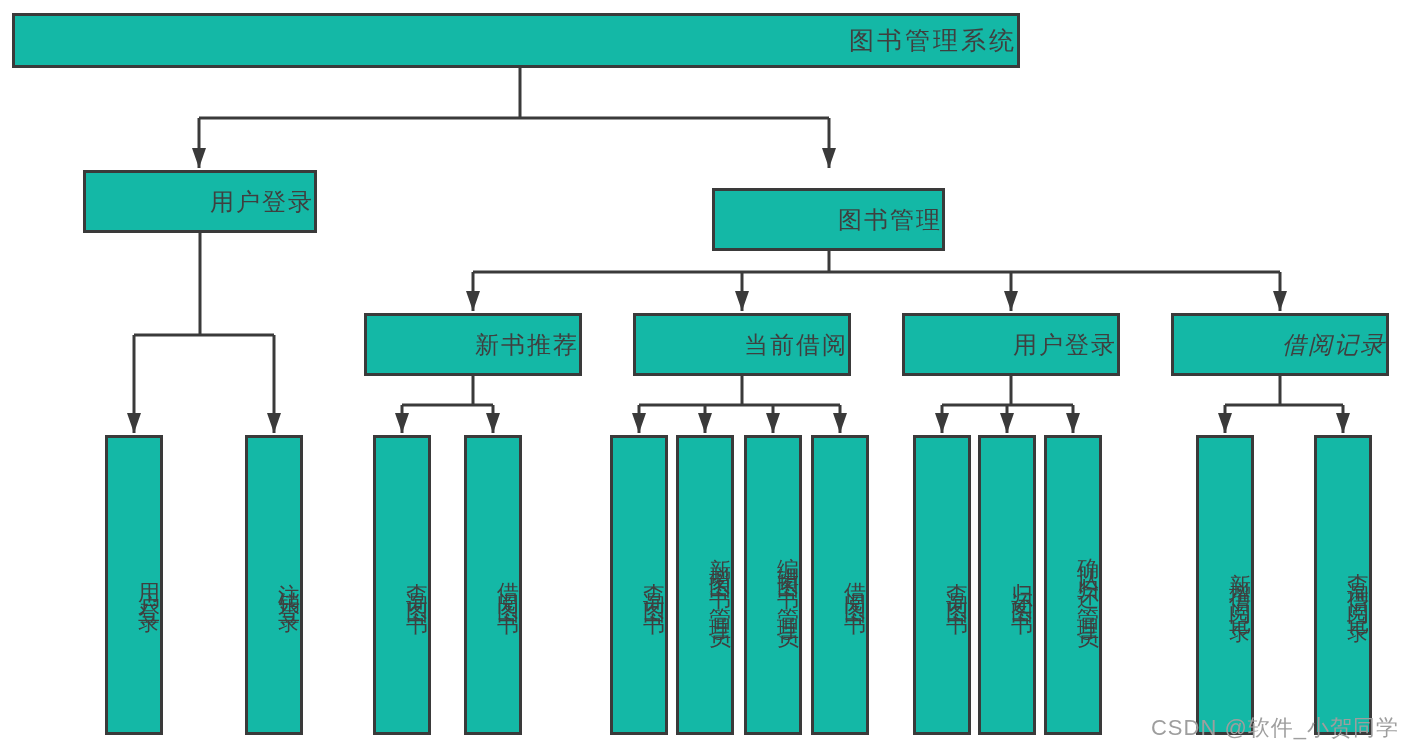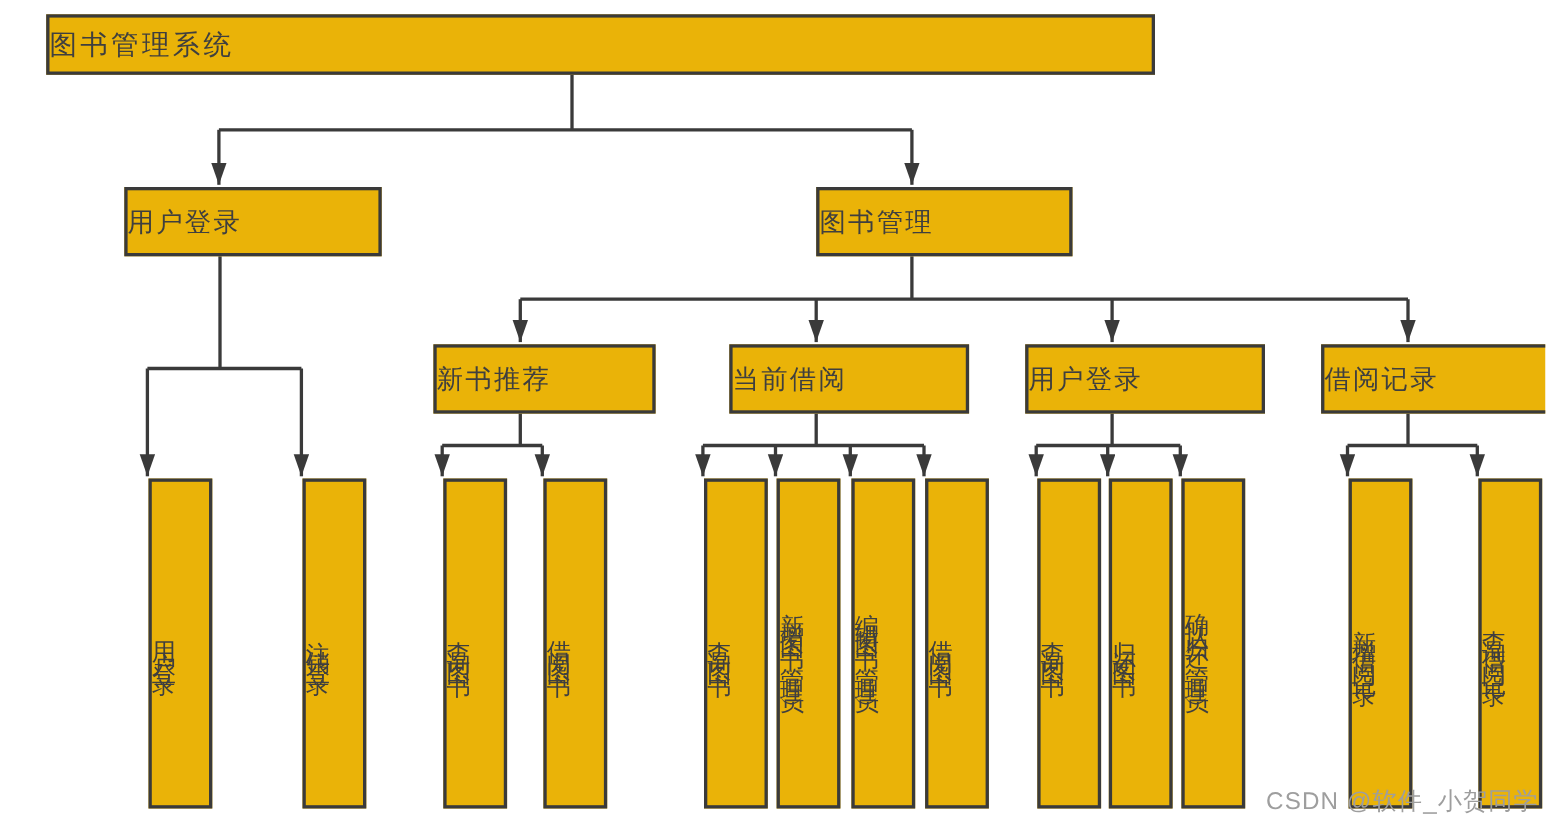--- a/index.html
+++ b/index.html
@@ -2,22 +2,22 @@
 <html><head>
 <meta charset="utf-8">
 <style>
   html,body{margin:0;padding:0;background:#ffffff;}
   #canvas{
     position:relative;width:1405px;height:747px;background:#ffffff;
     font-family:"Liberation Sans","DejaVu Sans",sans-serif;overflow:hidden;
   }
   #edges{position:absolute;left:0;top:0;width:1405px;height:747px;z-index:0;}
   .node{
-    position:absolute;box-sizing:border-box;border:3px solid #3a3a3a;background:#eab308;
-    display:flex;align-items:center;justify-content:flex-start;z-index:1;color:#3f3f3f;margin-left:30px;
+    position:absolute;box-sizing:border-box;border:3px solid #3a3a3a;background:#14b8a6;
+    display:flex;align-items:center;justify-content:flex-end;z-index:1;color:#3f3f3f;
   }
   .h-node span{font-size:24px;letter-spacing:2px;white-space:nowrap;}
   .root-node span{font-size:25px;letter-spacing:3px;}
   .v-node span{
     writing-mode:vertical-rl;text-orientation:mixed;
     font-size:22px;letter-spacing:10px;line-height:1;white-space:nowrap;
   }
   .watermark{
     position:absolute;right:6px;bottom:4px;z-index:2;
     font-size:22px;color:#9e9e9e;letter-spacing:1px;white-space:nowrap;
@@ -71,34 +71,34 @@
     </g>
   </svg>
 
   <div class="node h-node root-node" style="left:12px;top:13px;width:1008px;height:55px;">
     <span>图书管理系统</span>
   </div>
 
   <div class="node h-node" style="left:83px;top:170px;width:234px;height:63px;">
     <span>用户登录</span>
   </div>
-  <div class="node h-node" style="left:712px;top:170px;width:233px;height:63px;">
+  <div class="node h-node" style="left:712px;top:188px;width:233px;height:63px;">
     <span>图书管理</span>
   </div>
 
-  <div class="node h-node" style="left:364px;top:313px;width:202px;height:63px;">
+  <div class="node h-node" style="left:364px;top:313px;width:218px;height:63px;">
     <span>新书推荐</span>
   </div>
   <div class="node h-node" style="left:633px;top:313px;width:218px;height:63px;">
     <span>当前借阅</span>
   </div>
   <div class="node h-node" style="left:902px;top:313px;width:218px;height:63px;">
     <span>用户登录</span>
   </div>
-  <div class="node h-node" style="left:1171px;top:313px;width:218px;height:63px;">
+  <div class="node h-node" style="left:1171px;top:313px;width:218px;height:63px;font-style:italic;">
     <span>借阅记录</span>
   </div>
 
   <div class="node v-node" style="left:105px;top:435px;width:58px;height:300px;">
     <span>用户登录</span>
   </div>
   <div class="node v-node" style="left:245px;top:435px;width:58px;height:300px;">
     <span>注销登录</span>
   </div>
 

